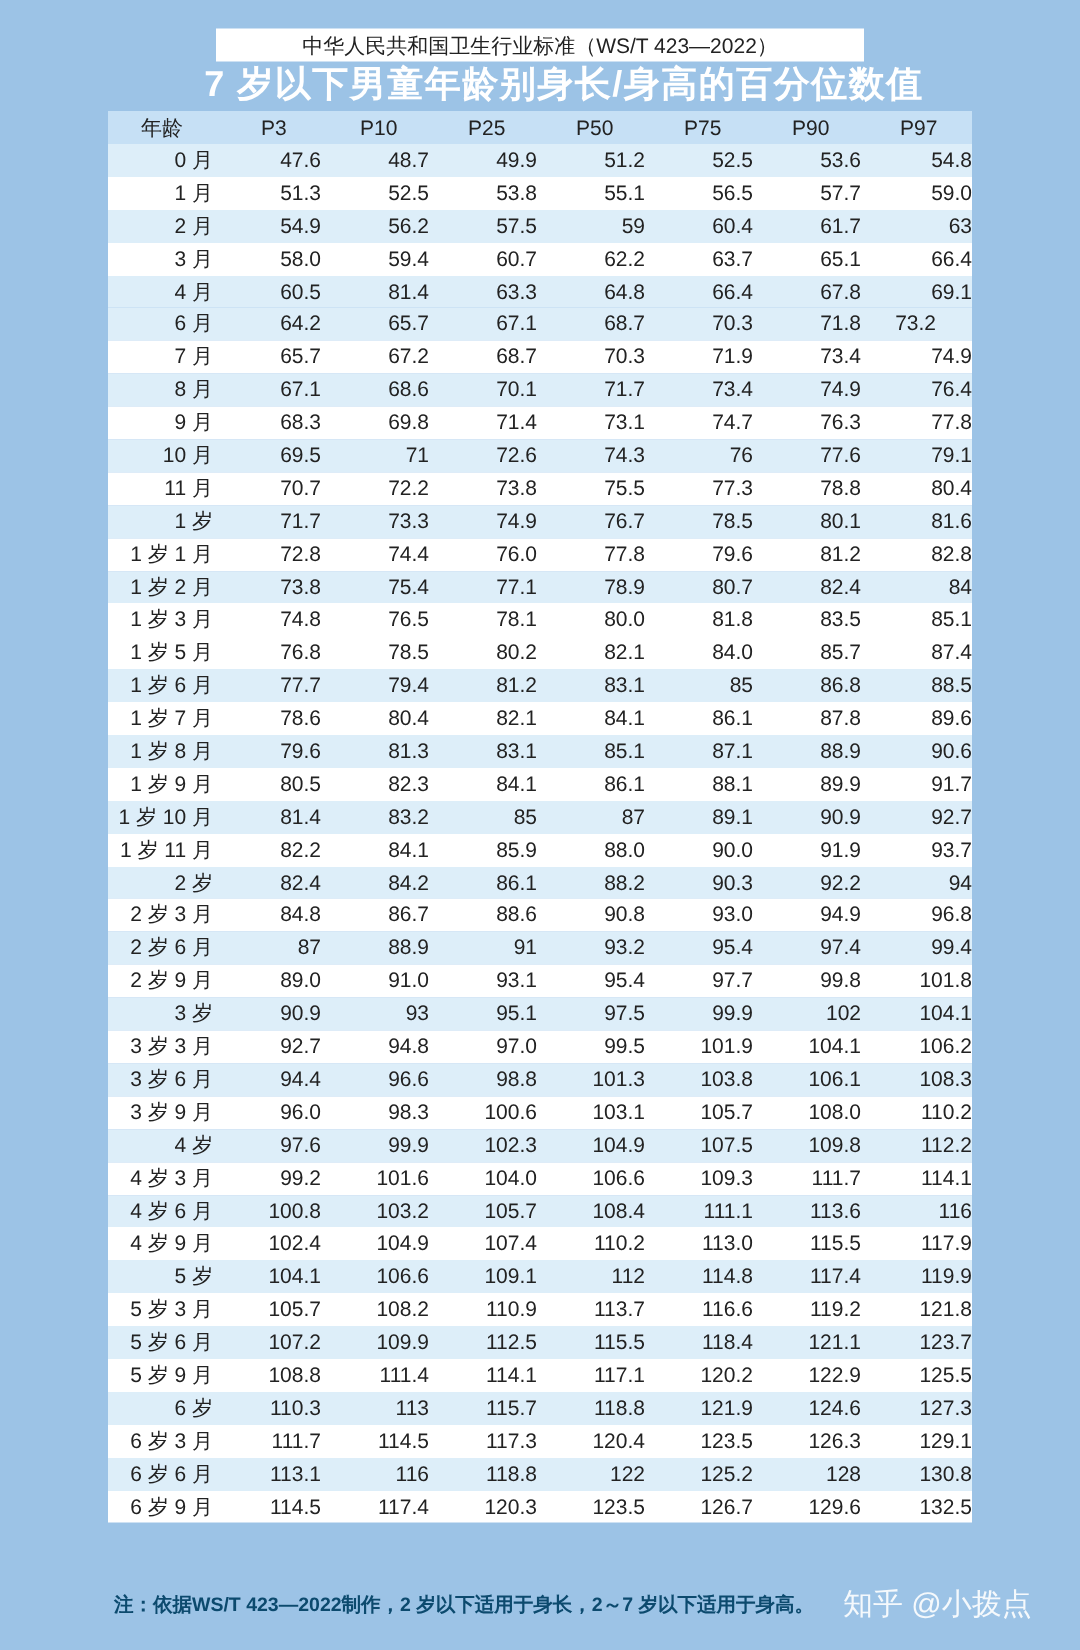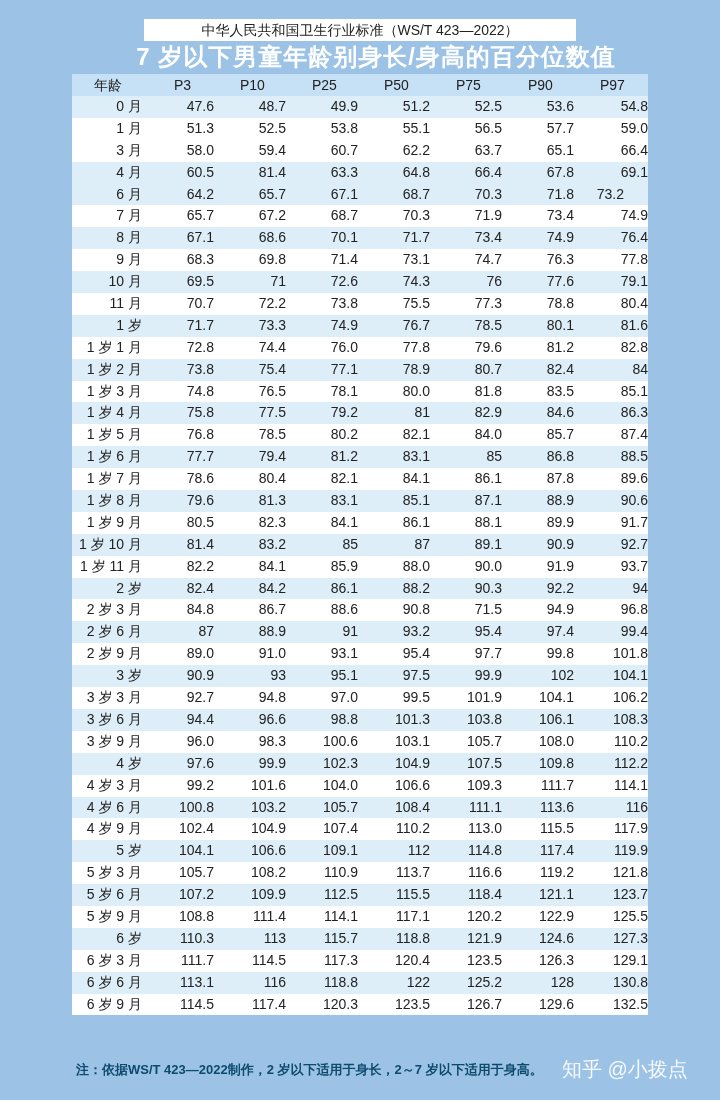--- a/index.html
+++ b/index.html
@@ -50,20 +50,30 @@
       <div class="row white">
         <div class="cell c0">1 月</div>
         <div class="cell cv">51.3</div>
         <div class="cell cv">52.5</div>
         <div class="cell cv">53.8</div>
         <div class="cell cv">55.1</div>
         <div class="cell cv">56.5</div>
         <div class="cell cv">57.7</div>
         <div class="cell cv" style="width: 74px;">59.0</div>
       </div>
+      <div class="row blue">
+        <div class="cell c0">2 月</div>
+        <div class="cell cv">54.9</div>
+        <div class="cell cv">56.2</div>
+        <div class="cell cv">57.5</div>
+        <div class="cell cv">59</div>
+        <div class="cell cv">60.4</div>
+        <div class="cell cv">61.7</div>
+        <div class="cell cv" style="width: 74px;">63</div>
+      </div>
       <div class="row white">
         <div class="cell c0">3 月</div>
         <div class="cell cv">58.0</div>
         <div class="cell cv">59.4</div>
         <div class="cell cv">60.7</div>
         <div class="cell cv">62.2</div>
         <div class="cell cv">63.7</div>
         <div class="cell cv">65.1</div>
         <div class="cell cv" style="width: 74px;">66.4</div>
       </div>
@@ -170,30 +180,20 @@
       <div class="row white">
         <div class="cell c0">1 岁 3 月</div>
         <div class="cell cv">74.8</div>
         <div class="cell cv">76.5</div>
         <div class="cell cv">78.1</div>
         <div class="cell cv">80.0</div>
         <div class="cell cv">81.8</div>
         <div class="cell cv">83.5</div>
         <div class="cell cv" style="width: 74px;">85.1</div>
       </div>
-      <div class="row blue">
-        <div class="cell c0">1 岁 4 月</div>
-        <div class="cell cv">75.8</div>
-        <div class="cell cv">77.5</div>
-        <div class="cell cv">79.2</div>
-        <div class="cell cv">81</div>
-        <div class="cell cv">82.9</div>
-        <div class="cell cv">84.6</div>
-        <div class="cell cv" style="width: 74px;">86.3</div>
-      </div>
       <div class="row white">
         <div class="cell c0">1 岁 5 月</div>
         <div class="cell cv">76.8</div>
         <div class="cell cv">78.5</div>
         <div class="cell cv">80.2</div>
         <div class="cell cv">82.1</div>
         <div class="cell cv">84.0</div>
         <div class="cell cv">85.7</div>
         <div class="cell cv" style="width: 74px;">87.4</div>
       </div>
@@ -266,21 +266,21 @@
         <div class="cell cv">90.3</div>
         <div class="cell cv">92.2</div>
         <div class="cell cv" style="width: 74px;">94</div>
       </div>
       <div class="row white">
         <div class="cell c0">2 岁 3 月</div>
         <div class="cell cv">84.8</div>
         <div class="cell cv">86.7</div>
         <div class="cell cv">88.6</div>
         <div class="cell cv">90.8</div>
-        <div class="cell cv">71.5</div>
+        <div class="cell cv">93.0</div>
         <div class="cell cv">94.9</div>
         <div class="cell cv" style="width: 74px;">96.8</div>
       </div>
       <div class="row blue">
         <div class="cell c0">2 岁 6 月</div>
         <div class="cell cv">87</div>
         <div class="cell cv">88.9</div>
         <div class="cell cv">91</div>
         <div class="cell cv">93.2</div>
         <div class="cell cv">95.4</div>

